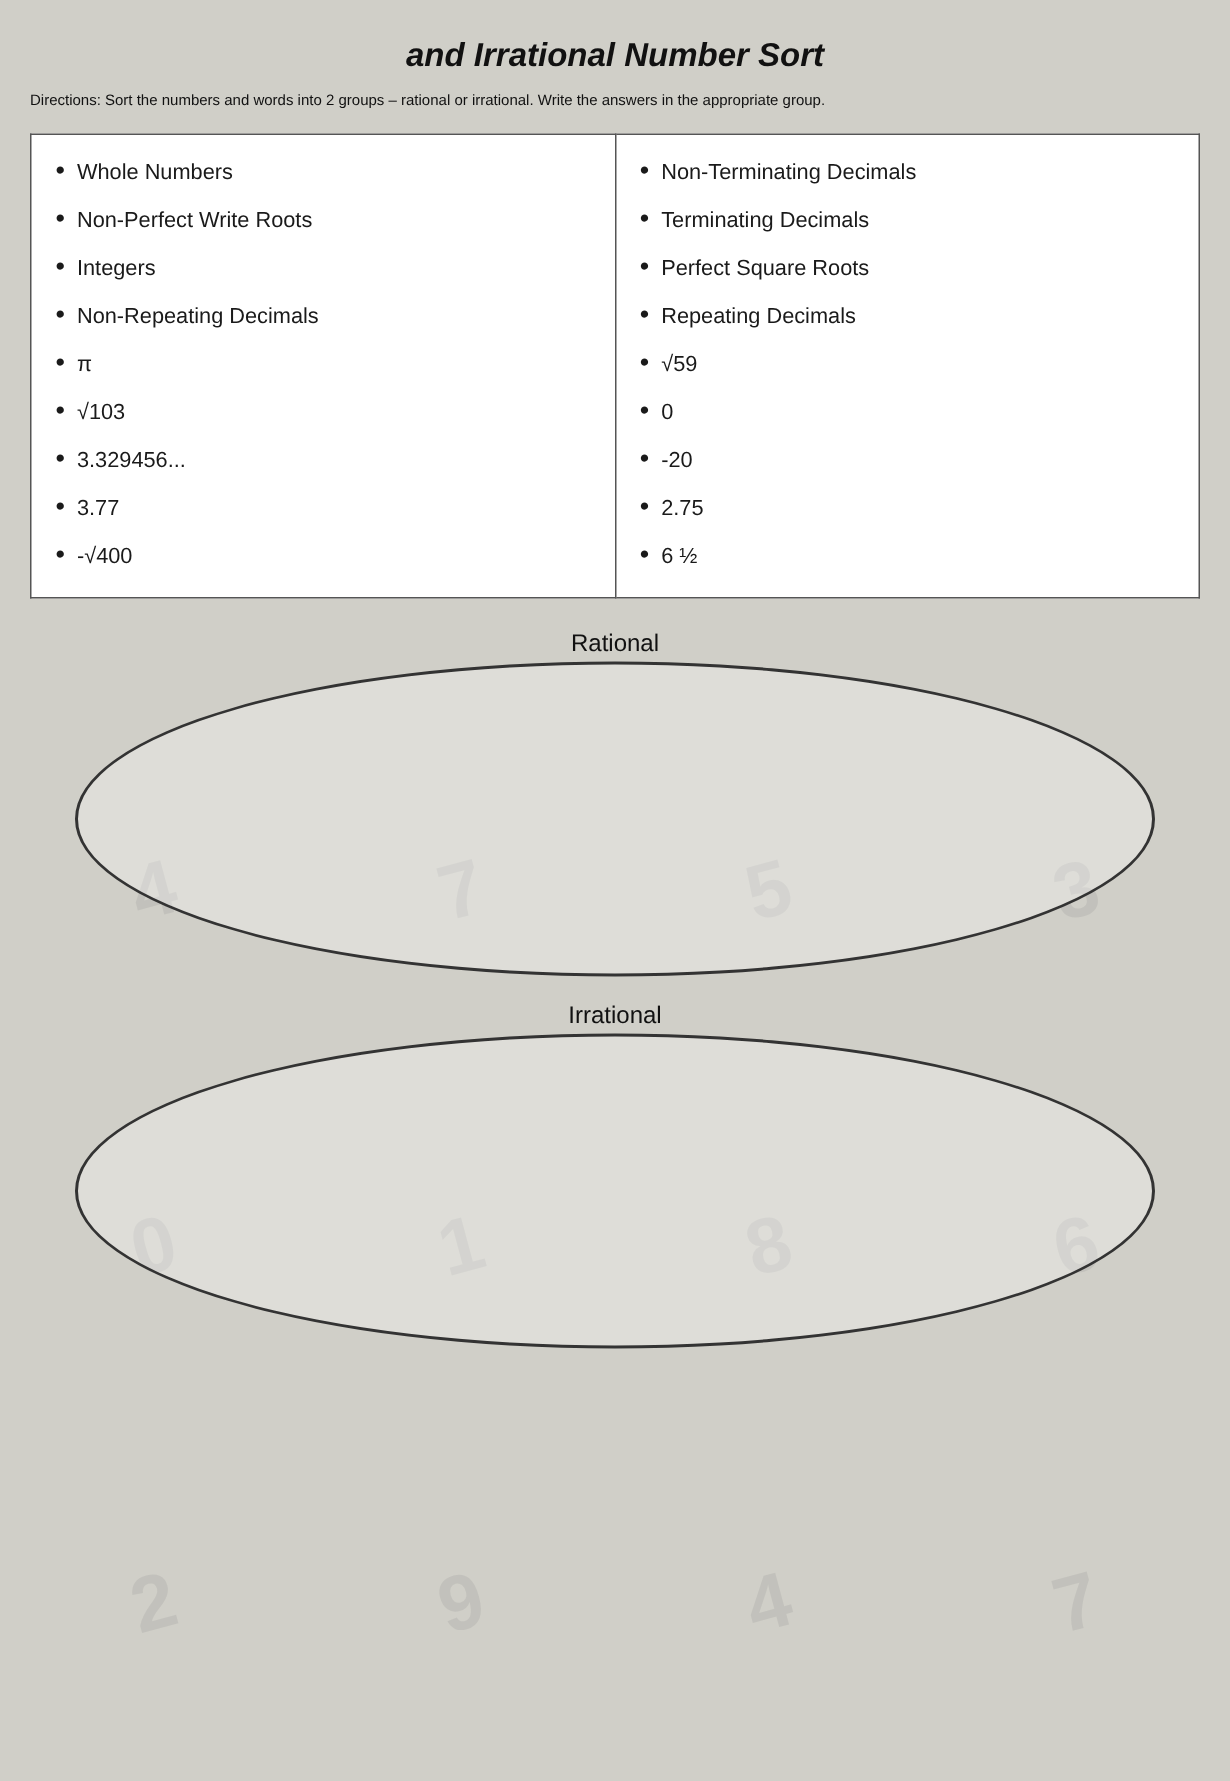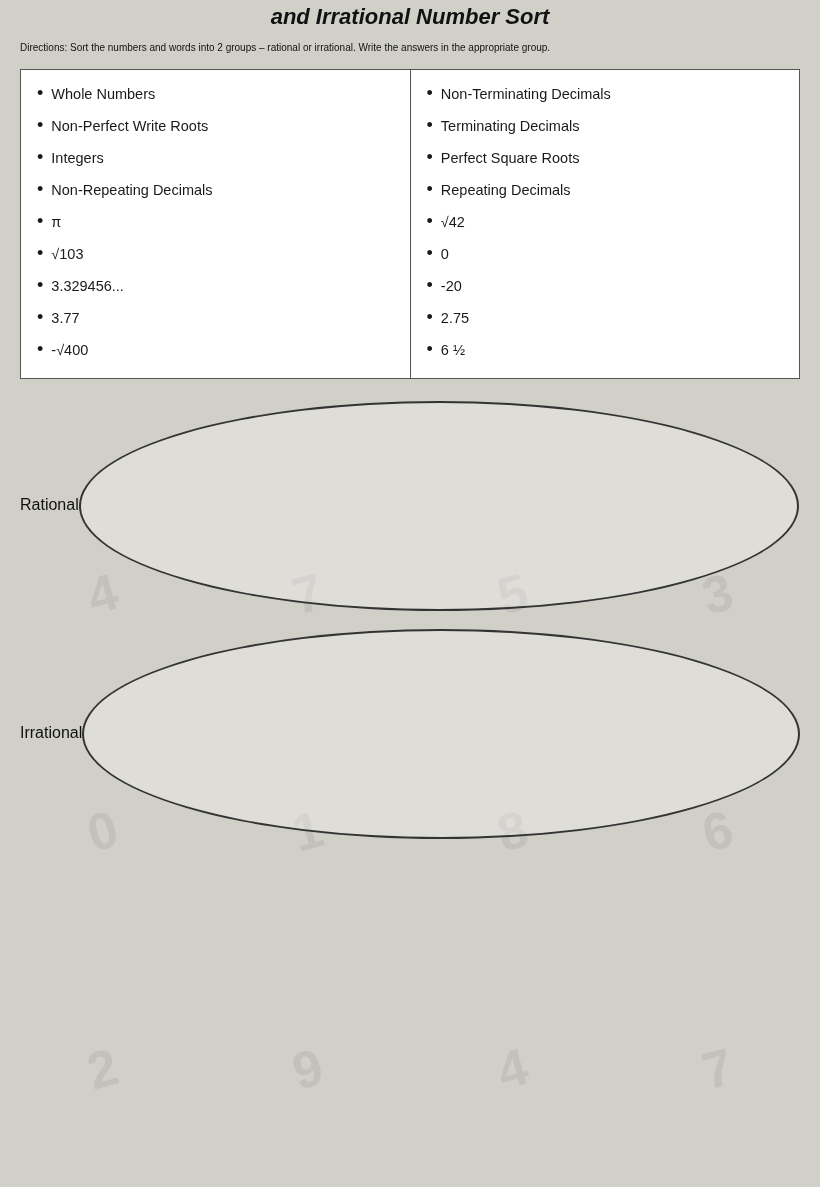--- a/index.html
+++ b/index.html
@@ -40,21 +40,21 @@
       justify-content: center;
       font-size: 52px;
       font-weight: bold;
       color: #888;
       transform: rotate(-15deg);
     }
 
     .page-content {
       position: relative;
       z-index: 1;
-      padding: 4px 20px;
+      padding: 24px 20px;
     }
 
     .page-title {
       text-align: center;
       font-size: 22px;
       font-weight: bold;
       margin-bottom: 10px;
       font-style: italic;
       color: #111;
     }
@@ -113,21 +113,21 @@
     .oval {
       width: 720px;
       height: 210px;
       border: 2px solid #333;
       border-radius: 50%;
       background: rgba(255,255,255,0.3);
     }
 
     .section-group {
       display: flex;
-      flex-direction: row;
+      flex-direction: column;
       align-items: center;
       margin-bottom: 18px;
     }
   </style>
 </head>
 <body>
 
 <div class="watermark">
   <div class="watermark-cell">5</div>
   <div class="watermark-cell">3</div>
@@ -201,21 +201,21 @@
           <li>
                 <span>Terminating Decimals</span>
               </li>
           <li>
                 <span>Perfect Square Roots</span>
               </li>
           <li>
                 <span>Repeating Decimals</span>
               </li>
           <li>
-                <span>√42</span>
+                <span>√59</span>
               </li>
           <li>
                 <span>0</span>
               </li>
           <li>
                 <span>-20</span>
               </li>
           <li>
                 <span>2.75</span>
               </li>

